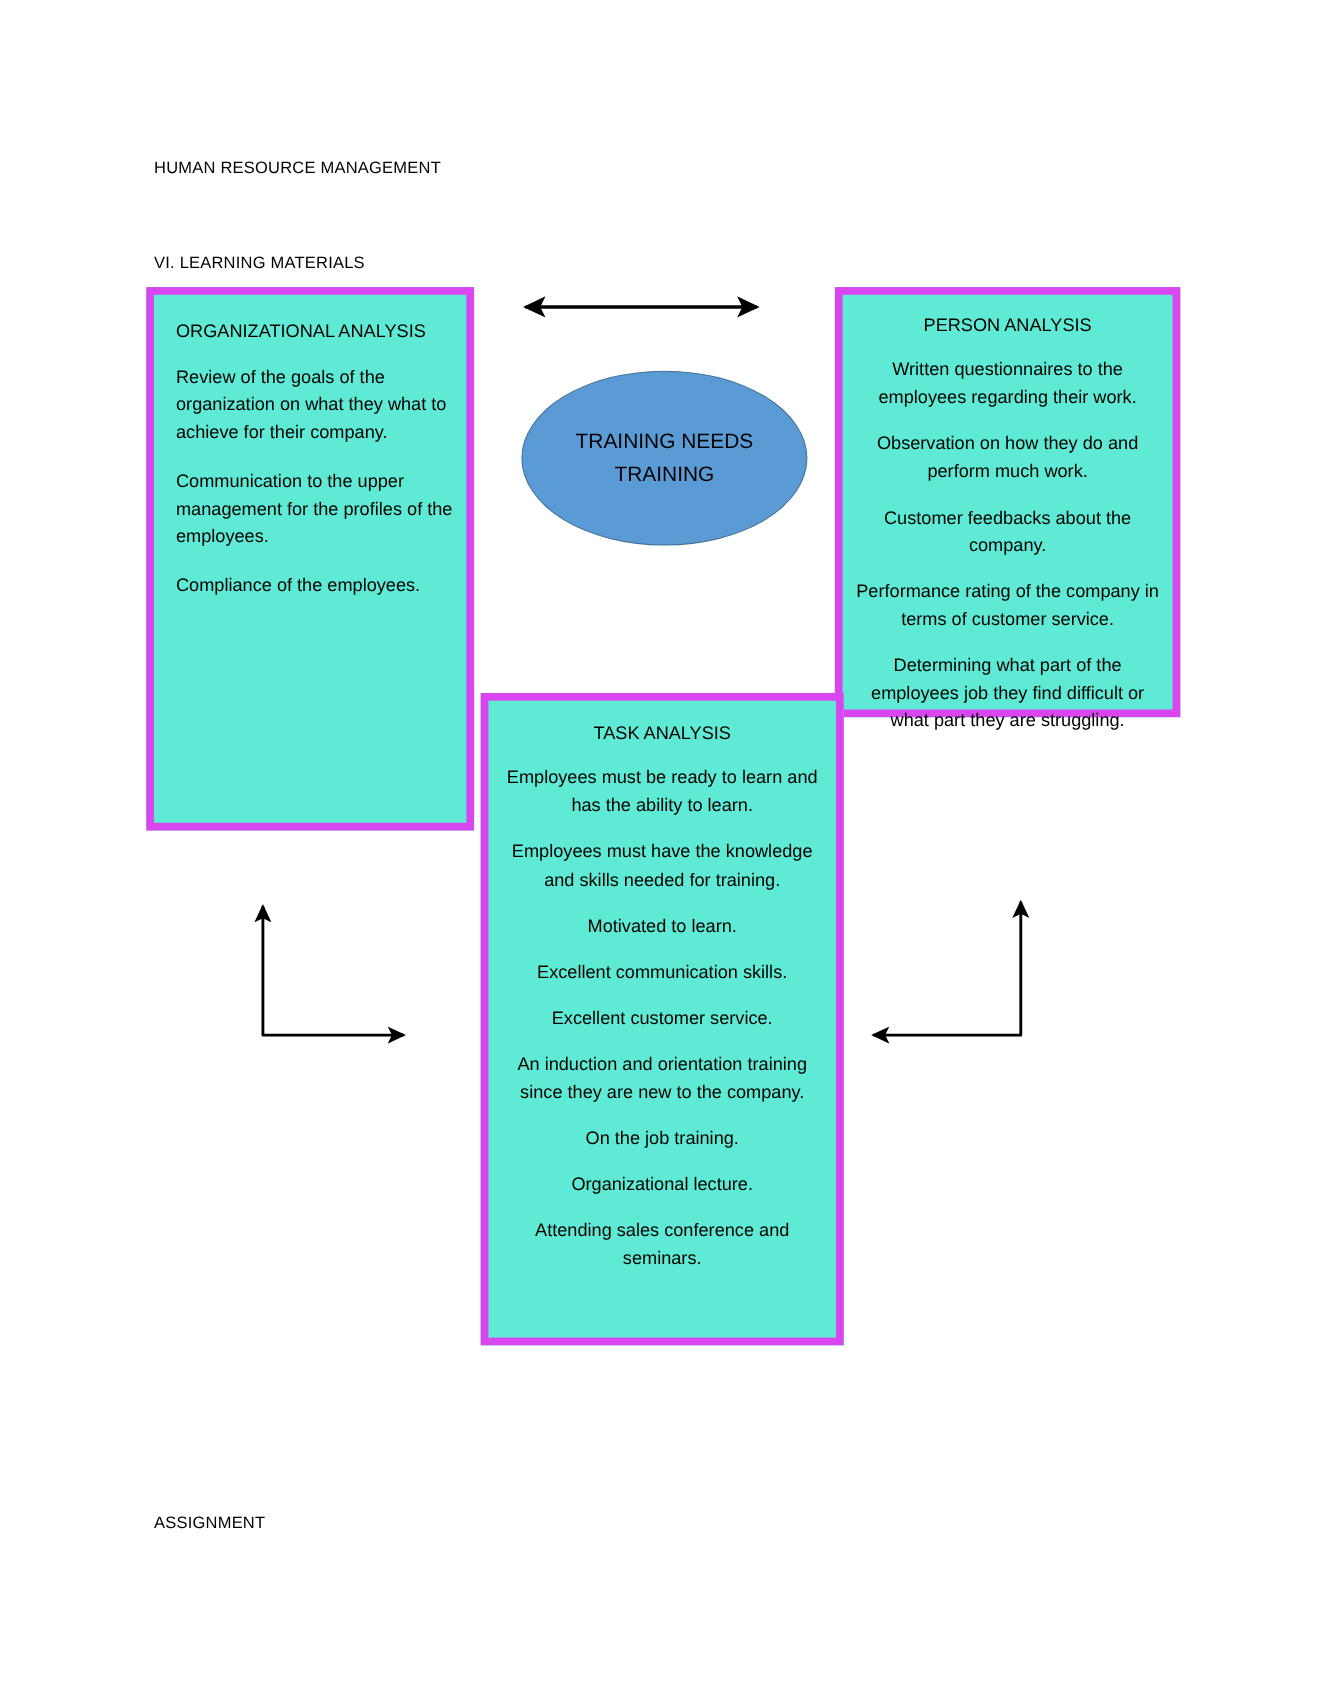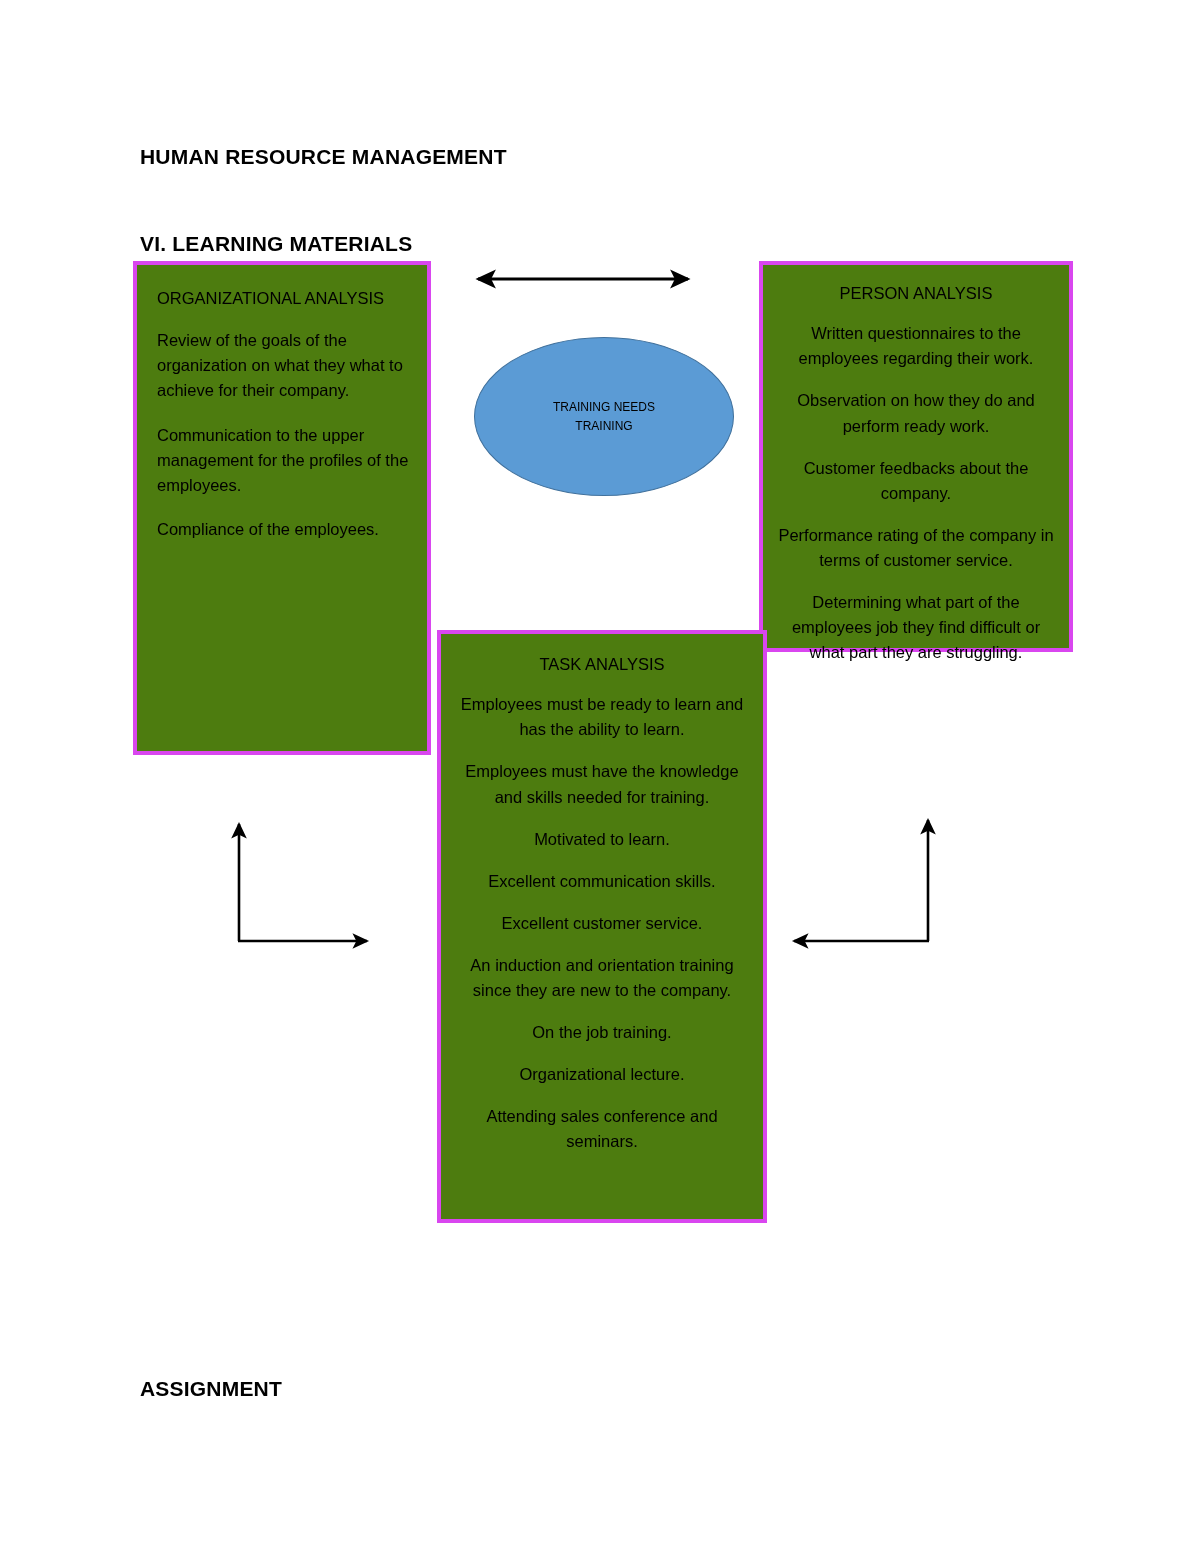--- a/index.html
+++ b/index.html
@@ -16,36 +16,36 @@
     position: relative;
     width: 1200px;
     height: 1553px;
     background: #ffffff;
     overflow: hidden;
   }
 
   
   .doc-heading {
     position: absolute;
-    font-size: 21px;
-    font-weight: bold;
+    font-size: 15px;
+    font-weight: normal;
     letter-spacing: 0.2px;
     white-space: nowrap;
     line-height: 1.2;
   }
   #title-hrm   { left: 140px; top: 144px; }
   #title-vi    { left: 140px; top: 231px; }
   #title-assign{ left: 140px; top: 1376px; }
 
   
   .green-box {
     position: absolute;
     box-sizing: border-box;
-    border: 4px solid #d946ef;
-    background: #4d7c0f;
+    border: 7px solid #d946ef;
+    background: #5eead4;
   }
   #box-org {
     left: 133px;
     top: 261px;
     width: 298px;
     height: 494px;
   }
   #box-person {
     left: 759px;
     top: 261px;
@@ -101,21 +101,21 @@
     border-radius: 50%;
     background: #5B9BD5;
     border: 1.5px solid #41719C;
     box-sizing: border-box;
     display: flex;
     align-items: center;
     justify-content: center;
   }
   #tna-ellipse .ellipse-label {
     text-align: center;
-    font-size: 12px;
+    font-size: 19px;
     line-height: 1.55;
     color: #000000;
     padding: 0 18px;
   }
 
   
   #arrow-layer {
     position: absolute;
     left: 0; top: 0;
     width: 1200px;
@@ -140,21 +140,21 @@
       <p class="box-para">Review of the goals of the organization on what they what to achieve for their company.</p>
       <p class="box-para">Communication to the upper management for the profiles of the employees.</p>
       <p class="box-para">Compliance of the employees.</p>
     </div>
   </div>
 
   <div class="green-box" id="box-person">
     <div class="box-inner">
       <p class="box-head">PERSON ANALYSIS</p>
       <p class="box-para">Written questionnaires to the employees regarding their work.</p>
-      <p class="box-para">Observation on how they do and perform ready work.</p>
+      <p class="box-para">Observation on how they do and perform much work.</p>
       <p class="box-para">Customer feedbacks about the company.</p>
       <p class="box-para">Performance rating of the company in terms of customer service.</p>
       <p class="box-para">Determining what part of the employees job they find difficult or what part they are struggling.</p>
     </div>
   </div>
 
   <div class="green-box" id="box-task">
     <div class="box-inner">
       <p class="box-head">TASK ANALYSIS</p>
       <p class="box-para">Employees must be ready to learn and has the ability to learn.</p>

